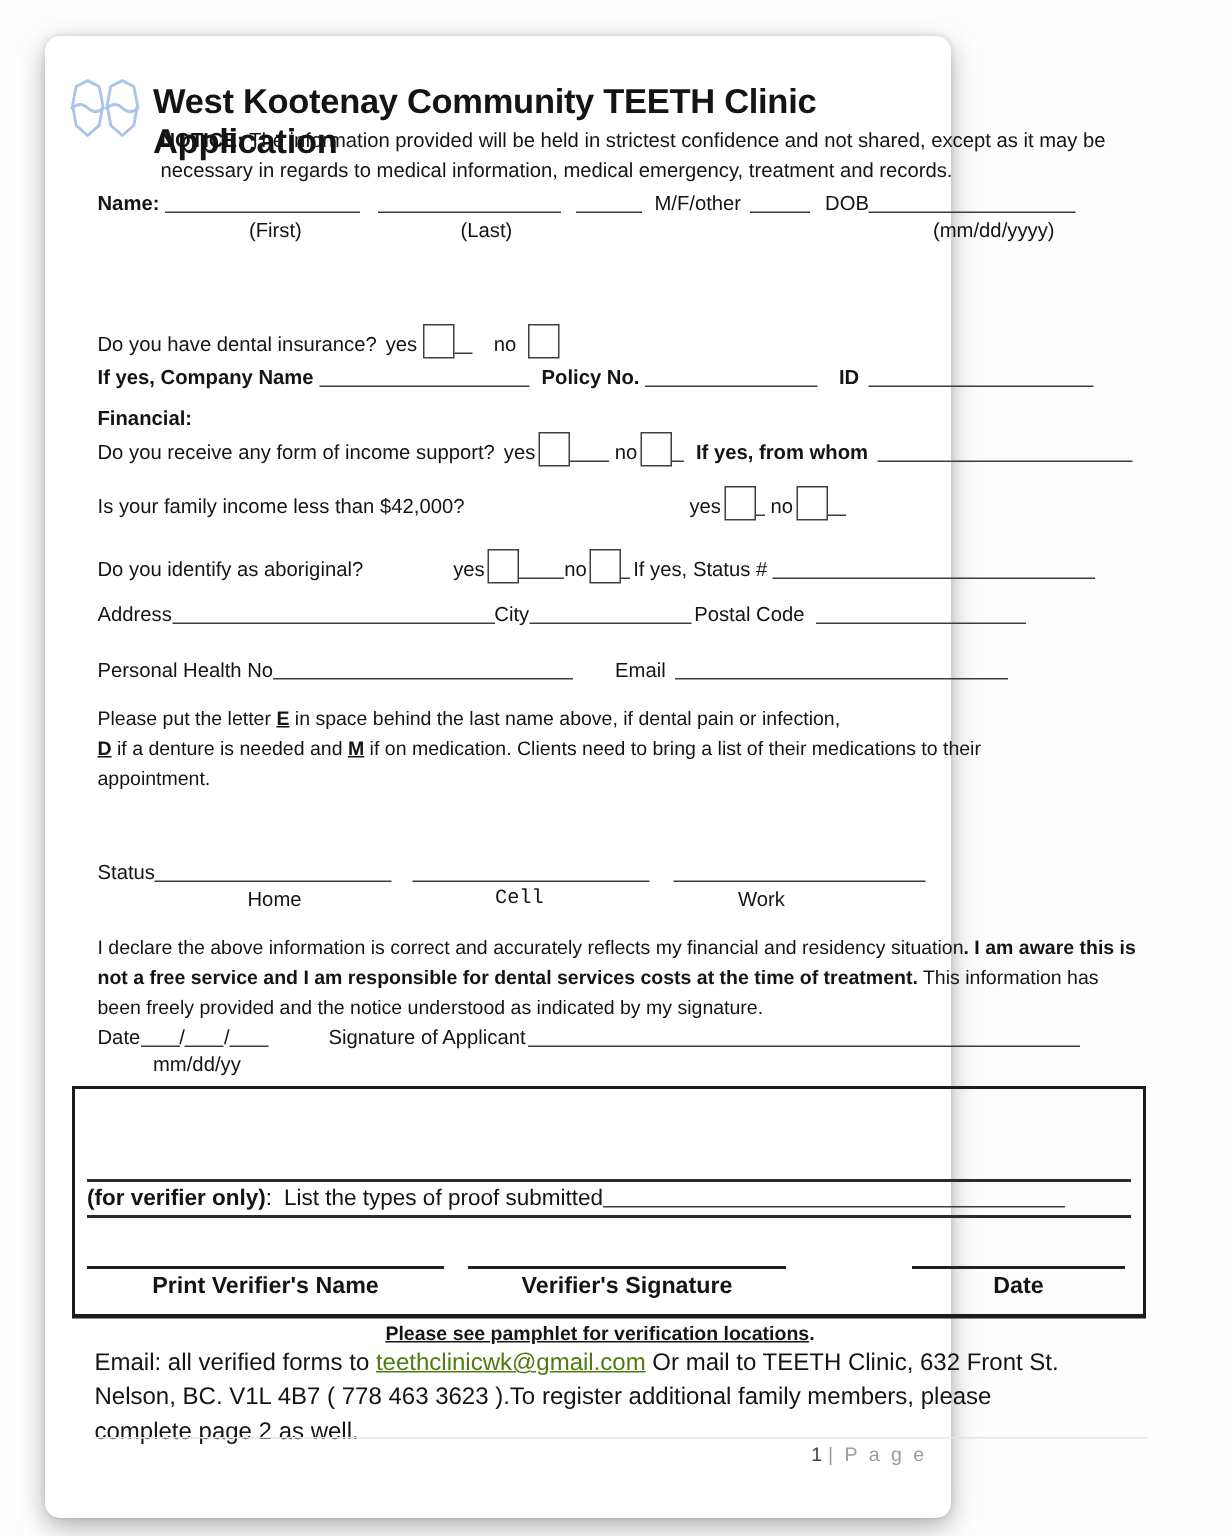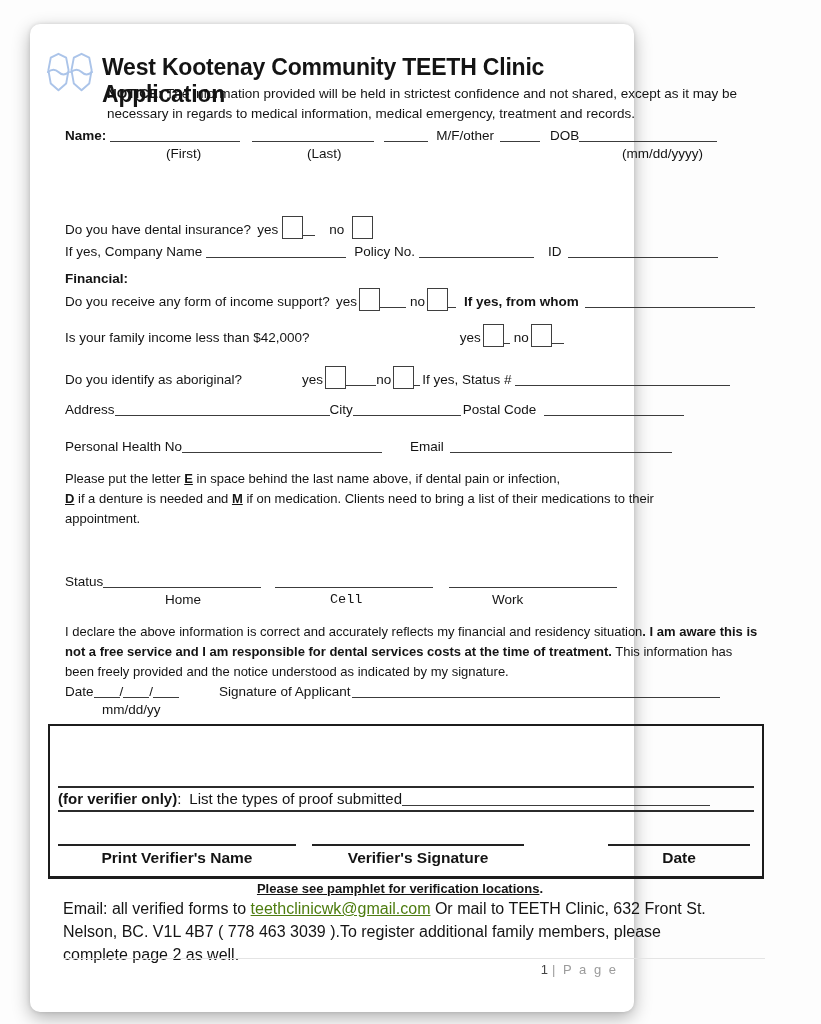--- a/index.html
+++ b/index.html
@@ -48,21 +48,21 @@
   <div class="title">West Kootenay Community TEETH Clinic Application</div>
   <div class="notice"><span class="b">NOTICE:</span><span> The information provided will be held in strictest confidence and not shared, except as it may be necessary in regards to medical information, medical emergency, treatment and records.</span></div>
 
   <div class="abs" style="left:35px;top:104px;"><span class="b">Name:</span><span class="blank ml4" style="width:130px"></span><span class="blank ml12" style="width:122px"></span><span class="blank ml10" style="width:44px"></span><span class="ml8">M/F/other</span><span class="blank ml6" style="width:40px"></span><span class="ml10">DOB</span><span class="blank" style="width:138px"></span></div>
   <span class="cap" style="left:136px;top:122px;">(First)</span>
   <span class="cap" style="left:277px;top:122px;">(Last)</span>
   <span class="cap" style="left:592px;top:122px;">(mm/dd/yyyy)</span>
 
   <div class="abs" style="left:35px;top:192px;"><span>Do you have dental insurance?</span><span class="ml6">yes</span><span class="cbx ml4"></span><span class="blank" style="width:12px"></span><span class="ml14">no</span><span class="cbx ml8"></span></div>
 
-  <div class="abs" style="left:35px;top:220px;"><span>If yes, Company Name</span><span class="blank ml4" style="width:140px"></span><span class="ml8">Policy No.</span><span class="blank ml4" style="width:115px"></span><span class="ml14">ID</span><span class="blank ml6" style="width:150px"></span></div>
+  <div class="abs" style="left:35px;top:220px;font-weight:bold;"><span>If yes, Company Name</span><span class="blank ml4" style="width:140px"></span><span class="ml8">Policy No.</span><span class="blank ml4" style="width:115px"></span><span class="ml14">ID</span><span class="blank ml6" style="width:150px"></span></div>
 
   <div class="abs b" style="left:35px;top:247px;">Financial:</div>
 
   <div class="abs" style="left:35px;top:264px;"><span>Do you receive any form of income support?</span><span class="ml6">yes</span><span class="cbx ml2"></span><span class="blank" style="width:26px"></span><span class="ml4">no</span><span class="cbx ml2"></span><span class="blank" style="width:8px"></span><span class="b ml8">If yes, from whom</span><span class="blank ml6" style="width:170px"></span></div>
 
   <div class="abs" style="left:35px;top:300px;"><span>Is your family income less than $42,000?</span><span class="ml150">yes</span><span class="cbx ml2"></span><span class="blank" style="width:6px"></span><span class="ml4">no</span><span class="cbx ml2"></span><span class="blank" style="width:12px"></span></div>
 
   <div class="abs" style="left:35px;top:342px;"><span>Do you identify as aboriginal?</span><span class="ml60">yes</span><span class="cbx ml2"></span><span class="blank" style="width:30px"></span><span>no</span><span class="cbx ml2"></span><span class="blank" style="width:6px"></span><span class="ml2">If yes, Status #</span><span class="blank ml4" style="width:215px"></span></div>
 
   <div class="abs" style="left:35px;top:378px;"><span>Address</span><span class="blank" style="width:215px"></span><span>City</span><span class="blank" style="width:108px"></span><span class="ml2">Postal Code</span><span class="blank ml8" style="width:140px"></span></div>
@@ -86,19 +86,19 @@
     <div class="vhead"><span class="b">(for verifier only)</span><span>:</span><span class="ml8">List the types of proof submitted</span><span class="blank" style="width:308px"></span></div>
     <div class="vline" style="top:60px;"></div>
     <div class="vline" style="top:84px;"></div>
     <div class="sigline" style="left:8px;width:238px;"><span>Print Verifier's Name</span></div>
     <div class="sigline" style="left:262px;width:212px;"><span>Verifier's Signature</span></div>
     <div class="sigline" style="left:558px;width:142px;"><span>Date</span></div>
   </div>
 
   <div class="pamph"><span class="u">Please see pamphlet for verification locations</span><span>.</span></div>
 
-  <div class="mailpara"><span>Email: all verified forms to </span><a class="maillink">teethclinicwk@gmail.com</a><span> Or mail to TEETH Clinic, 632 Front St.</span><br><span>Nelson, BC. V1L 4B7 ( 778 463 3039 ).To register additional family members, please</span><br><span>complete page 2 as well.</span></div>
+  <div class="mailpara"><span>Email: all verified forms to </span><a class="maillink">teethclinicwk@gmail.com</a><span> Or mail to TEETH Clinic, 632 Front St.</span><br><span>Nelson, BC. V1L 4B7 ( 778 463 3623 ).To register additional family members, please</span><br><span>complete page 2 as well.</span></div>
 
   <div class="footrule"></div>
   <div class="pagenum"><span>1</span><span class="gray">| P a g e</span></div>
 
 </div>
 </div>
 
 </body></html>

